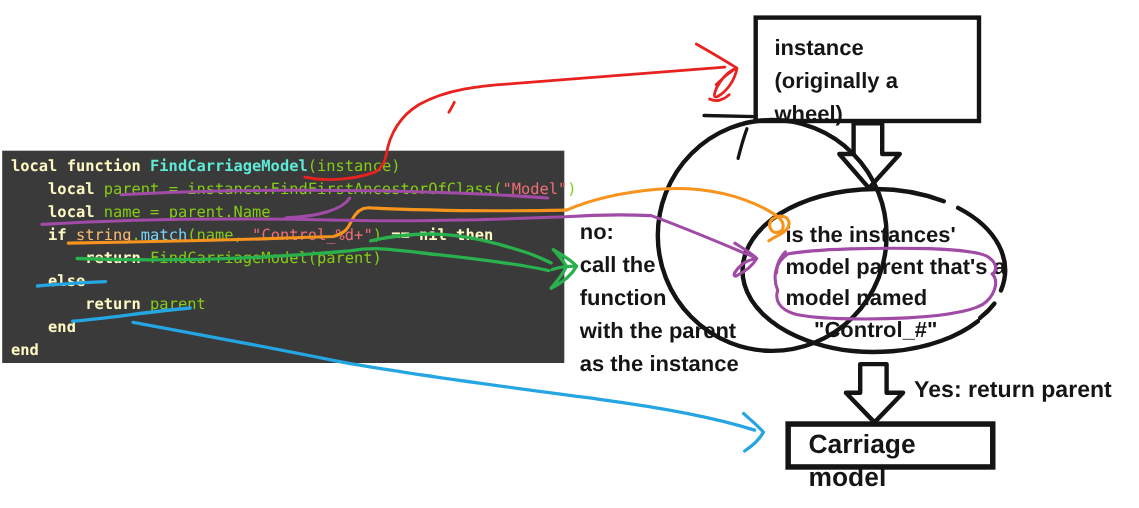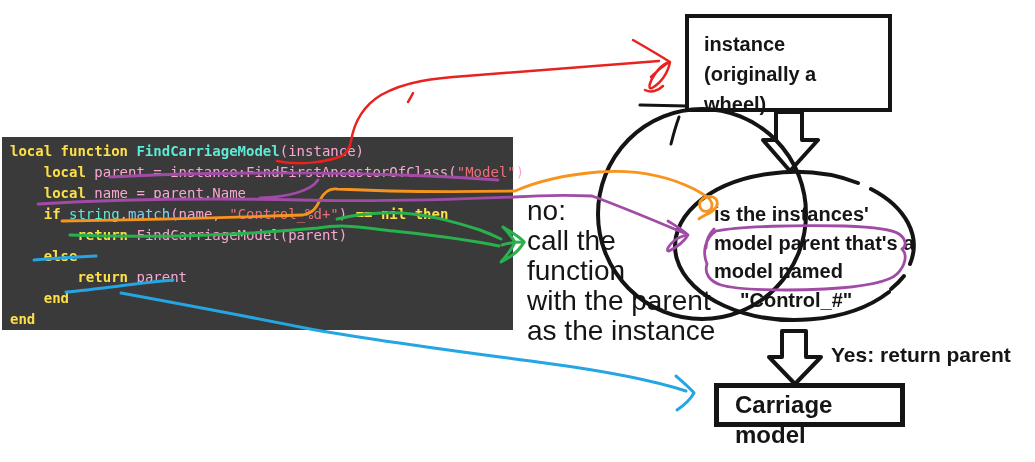--- a/index.html
+++ b/index.html
@@ -4,35 +4,35 @@
 <style>
   html,body{margin:0;padding:0;background:#fff;}
   #stage{position:relative;width:1035px;height:462px;background:#fff;overflow:hidden;
          font-family:"Liberation Sans",sans-serif;color:#151515;}
 
   
   .code{position:absolute;left:2px;top:137px;width:511px;height:193px;box-sizing:border-box;
         background:#3a3a3a;padding:4px 0 0 8px;
         font-family:"DejaVu Sans Mono",monospace;font-size:14px;}
   .code-line{height:21px;line-height:21px;white-space:pre;}
-  .tk-k{color:#fde047;font-weight:bold;}
-  .tk-d{color:#f9a8d4;margin-top:12px;}
+  .tk-k{color:#fef9c3;font-weight:bold;}
+  .tk-d{color:#84cc16;margin-top:12px;}
   .tk-f{color:#5eead4;font-weight:bold;}
   .tk-s{color:#ef6e77;}
-  .tk-t{color:#5eead4;}
+  .tk-t{color:#fdba74;}
   .tk-m{color:#7dd3fc;}
 
   
   .fbox{position:absolute;box-sizing:border-box;border:4px solid #141414;background:#fff;
         font-weight:700;}
   .instance-box{left:685px;top:14px;width:207px;height:98px;
         font-size:20px;line-height:30px;padding:11px 11px 0 15px;}
   .carriage-box{left:714px;top:383px;width:191px;height:44px;border-width:5px;
         font-size:24px;line-height:30px;padding:2px 0 0 16px;}
-  .no-block{position:absolute;left:527px;top:196px;font-size:28px;line-height:30px;font-weight:400;}
+  .no-block{position:absolute;left:527px;top:196px;font-size:20px;line-height:30px;font-weight:700;}
   .ellipse-text{position:absolute;left:714px;top:200px;font-size:20px;line-height:28.5px;font-weight:700;}
   .ellipse-text .indent{padding-left:26px;}
   .yes-label{position:absolute;left:831px;top:343px;font-size:21px;line-height:24px;font-weight:700;}
 
   
   svg.overlay{position:absolute;left:0;top:0;pointer-events:none;}
   svg.overlay path, svg.overlay ellipse{fill:none;stroke-linecap:round;stroke-linejoin:round;}
   .blockarrow{fill:#ffffff;stroke-linejoin:miter;}
 </style>
 </head>

